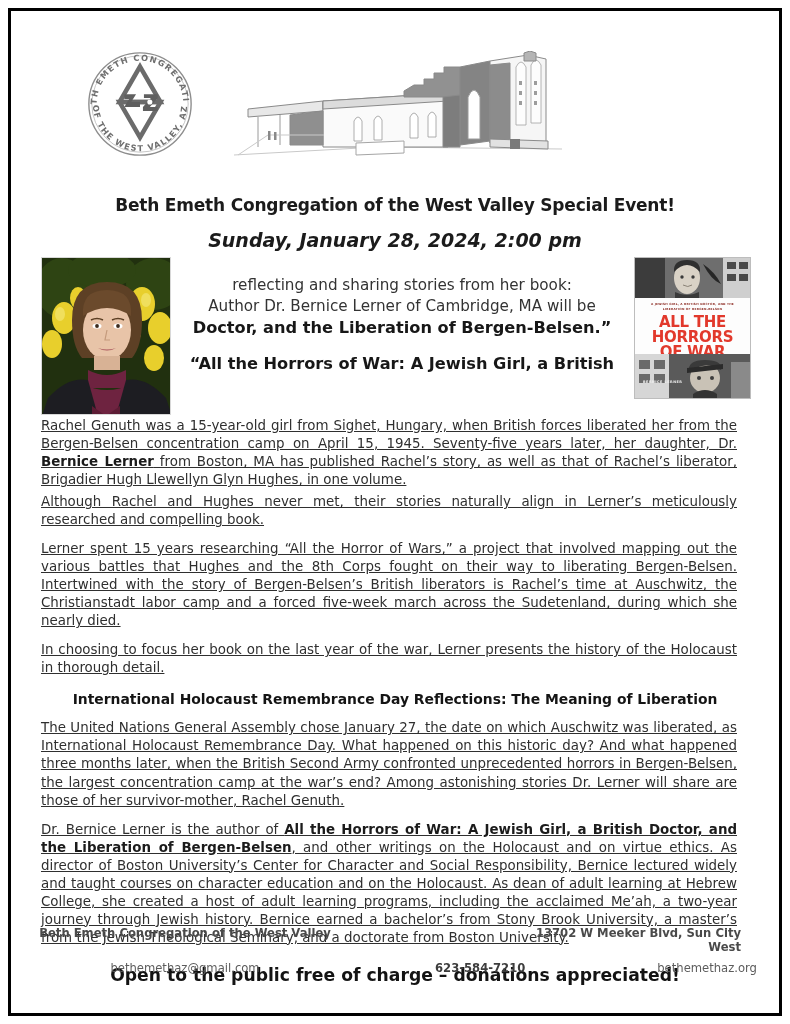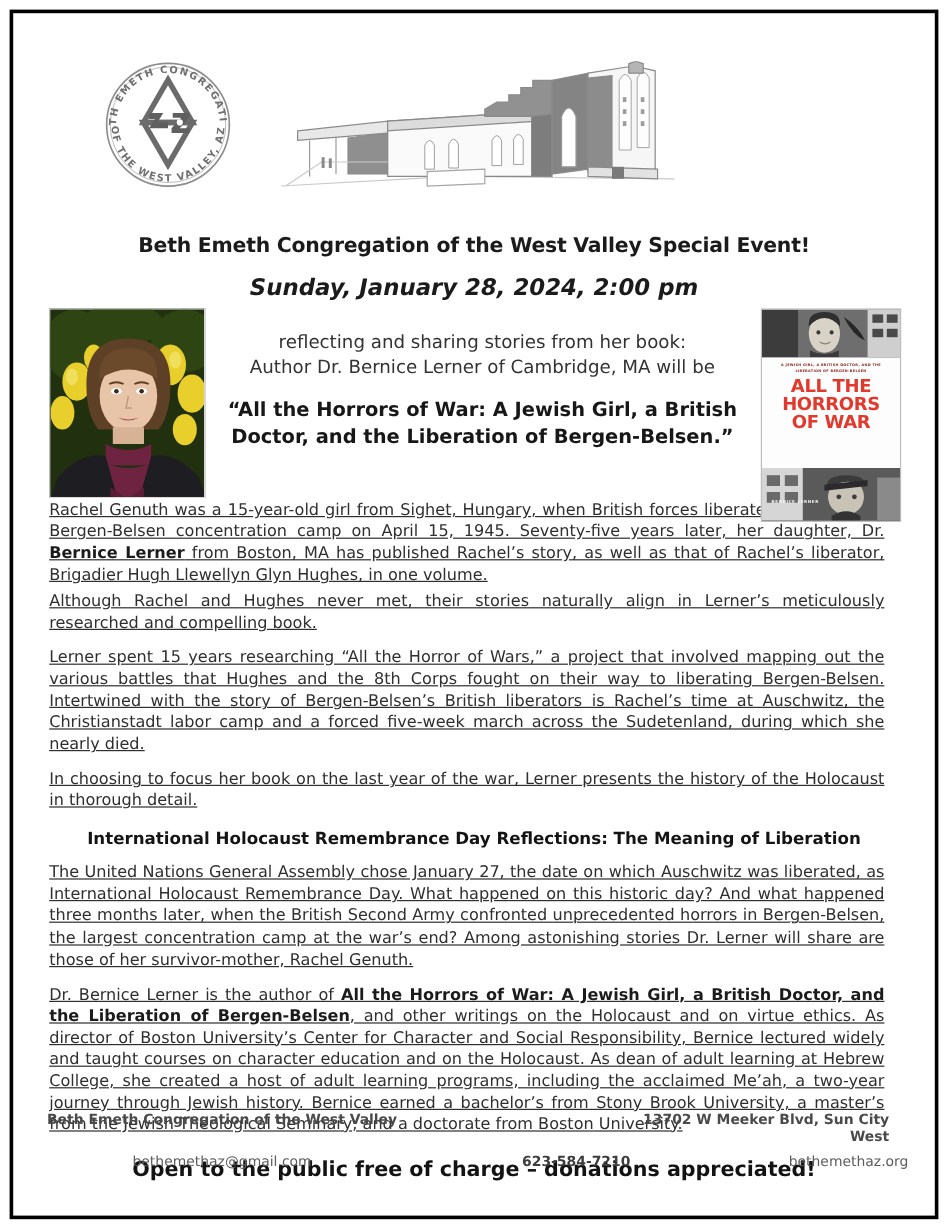--- a/index.html
+++ b/index.html
@@ -71,21 +71,21 @@
     position: absolute;
     left: 8px; top: 0;
     width: 130px; height: 158px;
     border: 1px solid #d8d8d8;
     overflow: hidden;
     background: #213011;
   }
   .book-cover {
     position: absolute;
     right: 6px; top: 0;
-    width: 117px; height: 178px;
+    width: 117px; height: 142px;
     border: 1px solid #bdbdbd;
     background: #ffffff;
     overflow: hidden;
   }
   .intro-block {
     margin: 0 138px 0 152px;
     text-align: center;
     padding-top: 18px;
   }
   .intro-line {
@@ -354,22 +354,22 @@
 
           <path d="M6,140 q20,-22 40,-18 l10,36 l-56,0 Z" fill="#1d1d22"></path>
           <path d="M124,140 q-20,-22 -40,-18 l-10,36 l56,0 Z" fill="#1d1d22"></path>
           <path d="M50,148 l14,10 l14,-10 l0,12 l-28,0 Z" fill="#5c1c34"></path>
         </svg>
       </div>
 
       <div class="intro-block">
         <div class="intro-line">reflecting and sharing stories from her book:</div>
         <div class="intro-line">Author Dr. Bernice Lerner of Cambridge, MA will be</div>
+        <div class="book-title-line" style="margin-top:0">Doctor, and the Liberation of Bergen-Belsen.”</div>
         <div class="book-title-line">“All the Horrors of War: A Jewish Girl, a British</div>
-        <div class="book-title-line" style="margin-top:0">Doctor, and the Liberation of Bergen-Belsen.”</div>
       </div>
 
       <div class="book-cover">
         <div class="bc-photo-top">
           <svg viewBox="0 0 117 40" width="117" height="40" preserveAspectRatio="none">
             <rect width="117" height="40" fill="#6e6e6e"></rect>
             <rect x="0" y="0" width="30" height="40" fill="#3c3c3c"></rect>
             <rect x="88" y="0" width="29" height="40" fill="#cfcfcf"></rect>
             <rect x="92" y="4" width="9" height="7" fill="#4a4a4a"></rect>
             <rect x="104" y="4" width="9" height="7" fill="#4a4a4a"></rect>

